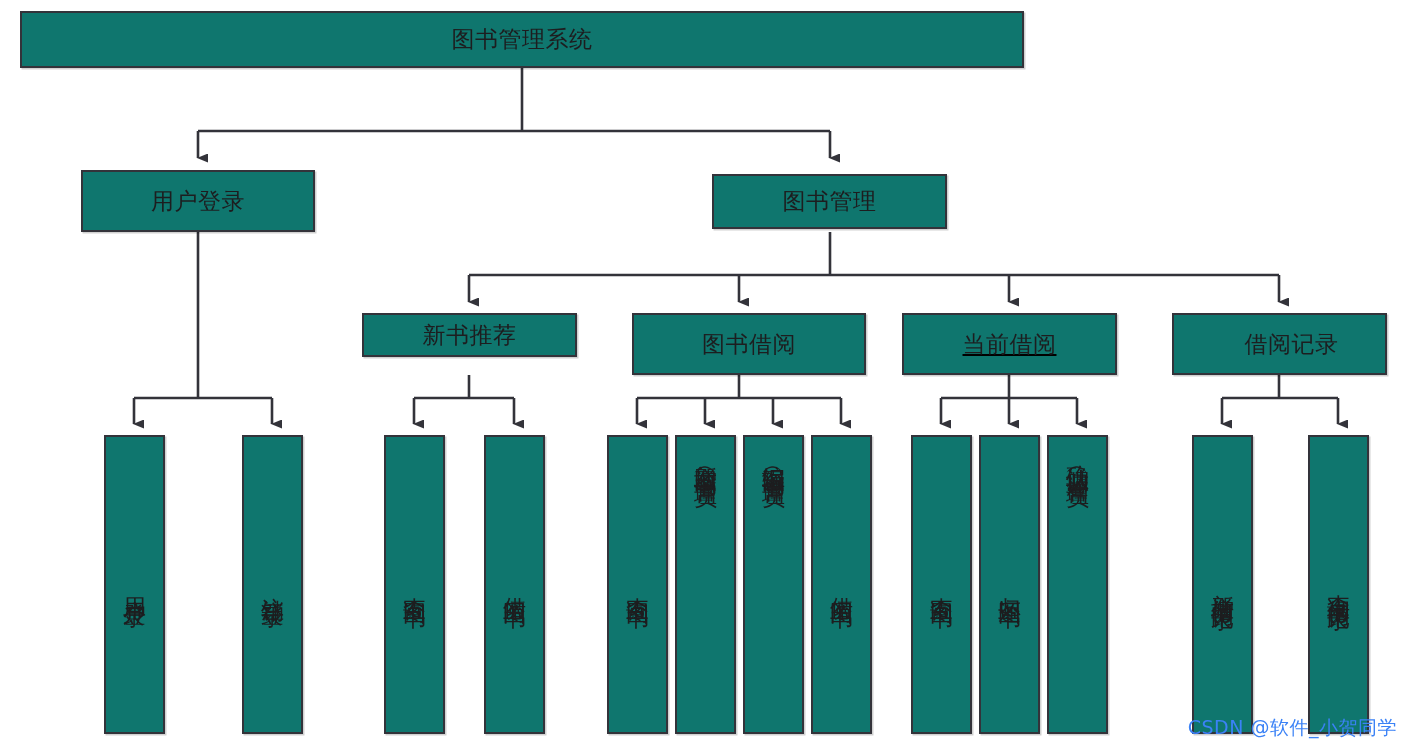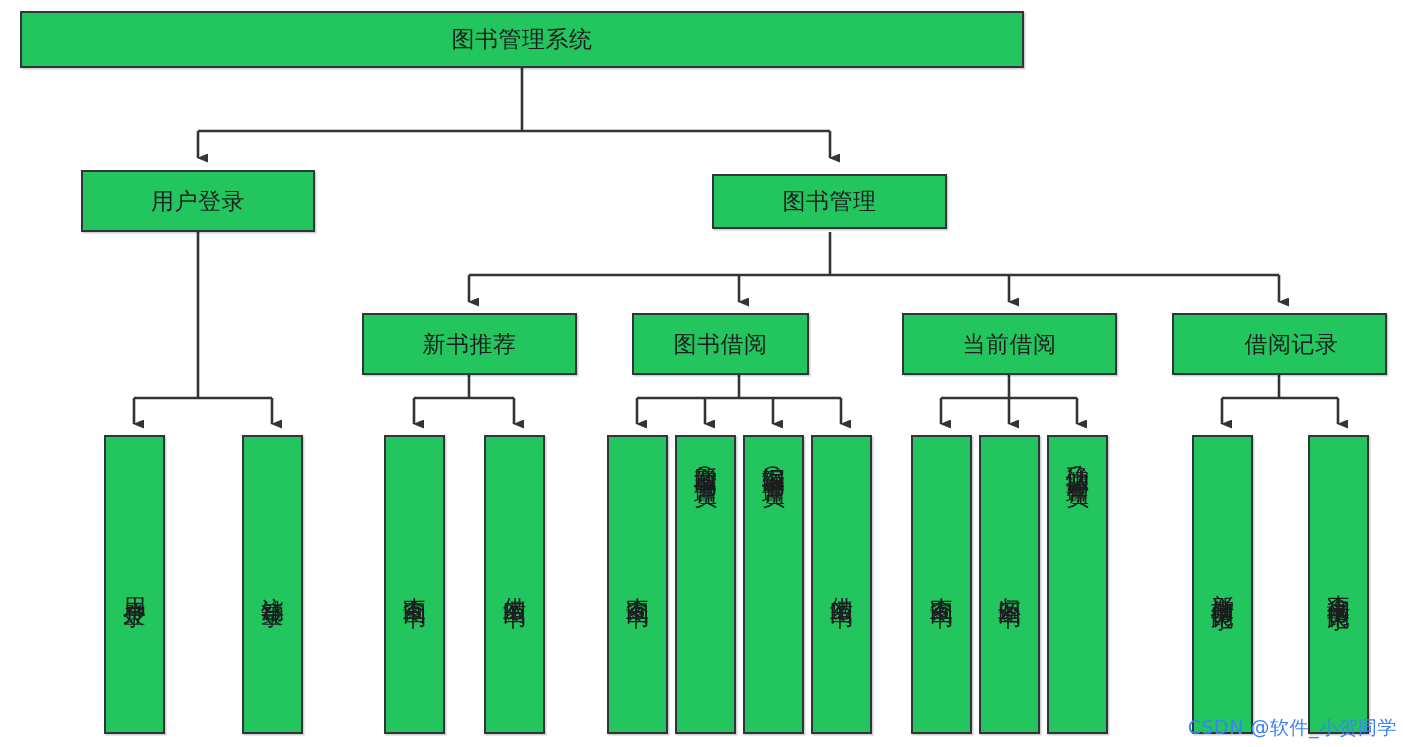--- a/index.html
+++ b/index.html
@@ -22,21 +22,21 @@
     position: absolute;
     left: 0;
     top: 0;
     width: 1405px;
     height: 747px;
     pointer-events: none;
   }
   .node {
     position: absolute;
     box-sizing: border-box;
-    background: #22c55e;
+    background: #0f766e;
     border: 2.5px solid #33333a;
     display: flex;
     align-items: center;
     justify-content: center;
     box-shadow: 1.5px 1.5px 0 rgba(0,0,0,0.18);
   }
   .node .label {
     color: #1d1d1f;
     font-size: 23px;
     line-height: 1.25;
@@ -131,27 +131,27 @@
     <span class="label">图书管理系统</span>
   </div>
 
   <div class="node" style="left:81px; top:170px; width:234px; height:62px;">
     <span class="label">用户登录</span>
   </div>
   <div class="node" style="left:712px; top:174px; width:235px; height:55px;">
     <span class="label">图书管理</span>
   </div>
 
-  <div class="node" style="left:362px; top:313px; width:215px; height:62px;">
+  <div class="node" style="left:362px; top:313px; width:215px; height:44px;">
     <span class="label">新书推荐</span>
   </div>
-  <div class="node" style="left:632px; top:313px; width:177px; height:62px;">
+  <div class="node" style="left:632px; top:313px; width:234px; height:62px;">
     <span class="label">图书借阅</span>
   </div>
-  <div class="node" style="left:902px; top:313px; width:215px; height:62px;">
+  <div class="node" style="left:902px; top:313px; width:215px; height:62px;text-decoration:underline;">
     <span class="label">当前借阅</span>
   </div>
   <div class="node" style="left:1172px; top:313px; width:215px; height:62px;padding-left:24px;">
     <span class="label">借阅记录</span>
   </div>
 
   <div class="node vertical centered" style="left:104px; top:435px; width:61px; height:299px;">
     <span class="label">用户登录</span>
   </div>
   <div class="node vertical centered" style="left:242px; top:435px; width:61px; height:299px;">

